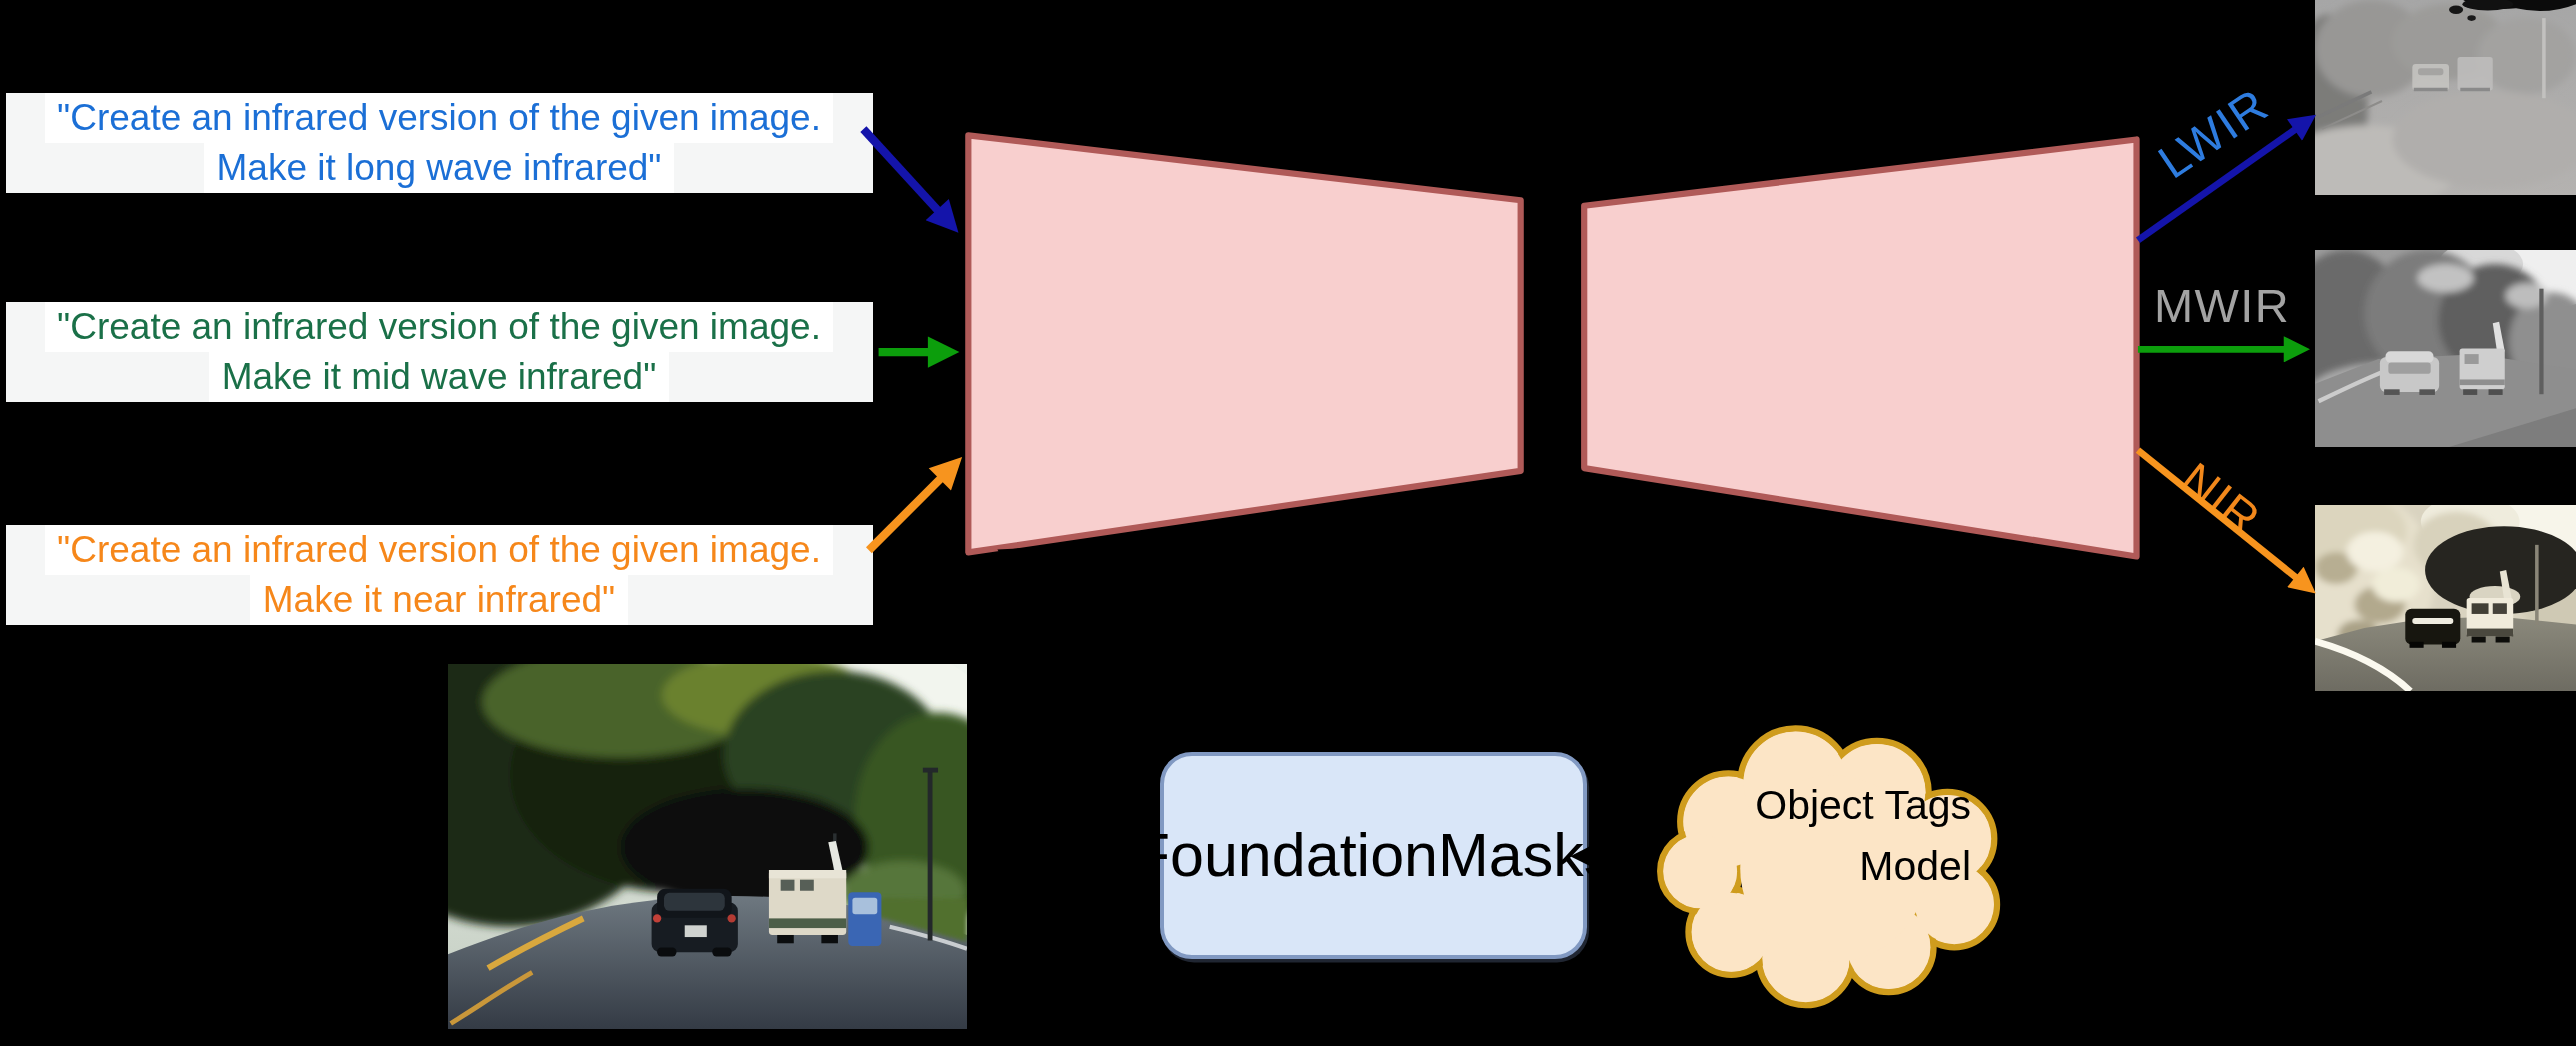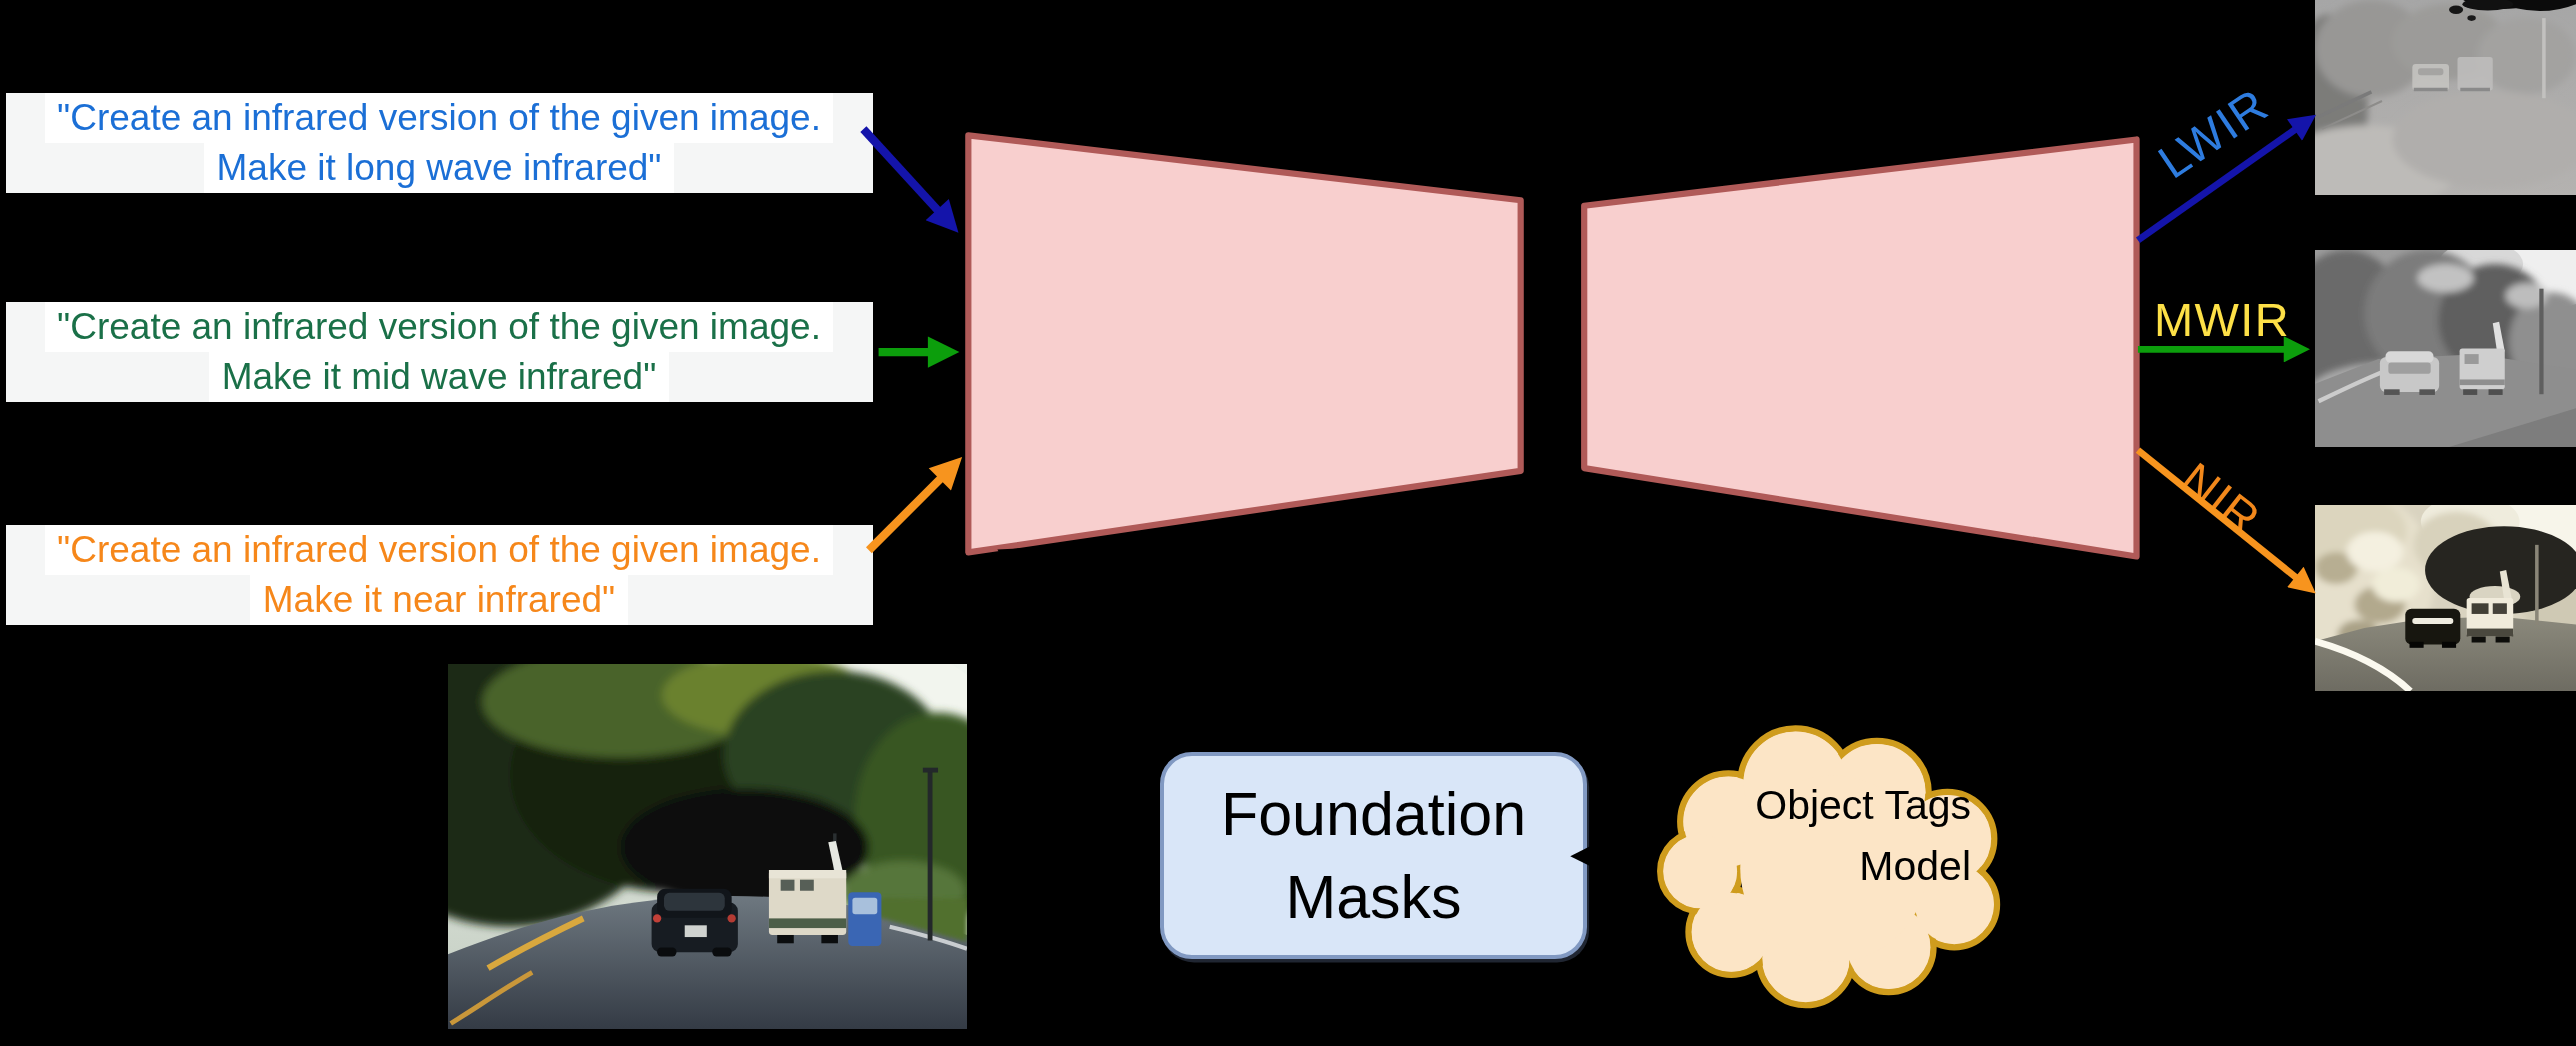--- a/index.html
+++ b/index.html
@@ -18,21 +18,21 @@
   .photo svg{display:block;width:100%;height:100%;}
 
   
   .wave-label{position:absolute;font-size:47px;font-weight:400;transform:translate(-50%,-50%);
               white-space:nowrap;letter-spacing:1.4px;}
 
   
   .foundation{position:absolute;left:1160px;top:752px;width:427px;height:207px;
               background:#d9e6f8;border:4.1px solid #8199c2;border-radius:32px;
               box-shadow:2.1px 3.5px 0 rgba(70,85,110,0.45);
-              display:flex;flex-direction:column;justify-content:center;align-items:center;
+              display:flex;flex-direction:row;justify-content:center;align-items:center;
               color:#000;font-size:61px;line-height:83px;box-sizing:border-box;}
 
   
   .cloud-text{position:absolute;left:1695px;top:775px;width:276px;text-align:right;
               color:#000;font-size:41px;line-height:61px;}
 </style>
 </head>
 <body>
 
 <div class="canvas">
@@ -278,21 +278,21 @@
         <rect x="222" y="148" width="24" height="16" fill="#413f35"></rect>
         <rect x="252" y="148" width="20" height="16" fill="#45423a"></rect>
         <rect x="215" y="186" width="66" height="12" fill="#4a483e"></rect>
         <rect x="222" y="198" width="20" height="9" fill="#0d0d0a"></rect>
           <rect x="256" y="198" width="20" height="9" fill="#0d0d0a"></rect>
       </g>
     </svg>
   </div>
 
   <span class="wave-label" style="left: 2213px; top: 133px; transform: translate(-50%, -50%) rotate(-34deg); color: rgb(46, 124, 223);">LWIR</span>
-  <span class="wave-label" style="left: 2222px; top: 319px; color: #fde047;">MWIR</span>
+  <span class="wave-label" style="left: 2222px; top: 305px; color: #a3a3a3;">MWIR</span>
   <span class="wave-label" style="left: 2221px; top: 499px; transform: translate(-50%, -50%) rotate(38deg); color: rgb(242, 136, 27);">NIR</span>
 
   <div class="foundation">
     <div>Foundation</div>
     <div>Masks</div>
   </div>
 
   <div class="cloud-text">
     <div>Object Tags</div>
     <div>Model</div>

